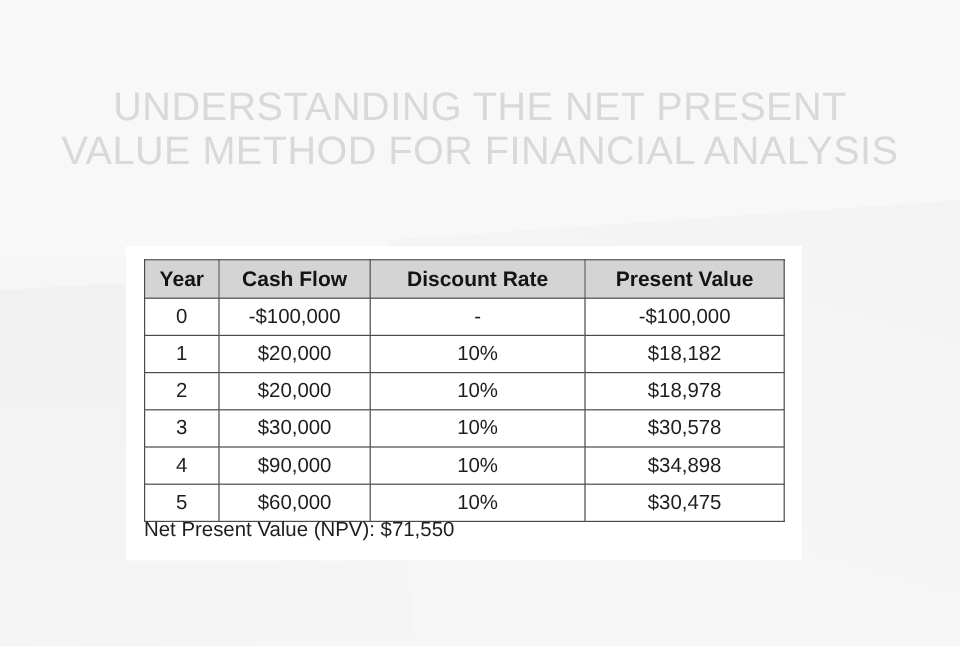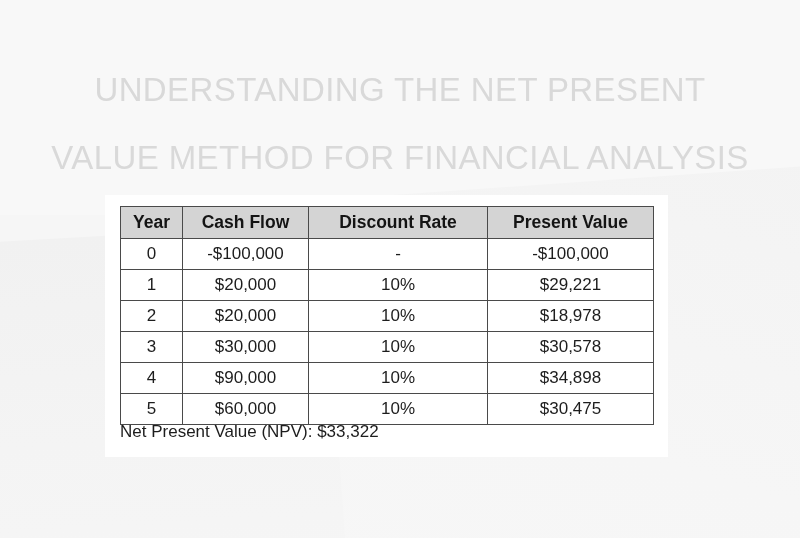--- a/index.html
+++ b/index.html
@@ -53,38 +53,38 @@
     width: 100%;
     height: 40%;
     background: #f8f8f8;
     pointer-events: none;
   }
 
   
   #title {
     position: absolute;
     left: 0;
-    top: 56px;
+    top: 70px;
     width: 800px;
     text-align: center;
     color: #d9d9d9;
     font-size: 33px;
-    line-height: 68px;
+    line-height: 37px;
     letter-spacing: 0.4px;
     font-weight: 400;
     text-transform: uppercase;
     white-space: pre-line;
     pointer-events: none;
   }
 
   
   #card {
     position: absolute;
     left: 105px;
-    top: 195px;
+    top: 205px;
     width: 563px;
     height: 262px;
     background: #ffffff;
     box-shadow: 0 0 0 0 rgba(0,0,0,0);
   }
 
   
   #npv-table {
     position: absolute;
     left: 15px;
@@ -164,21 +164,21 @@
         <tr>
           <td>0</td>
           <td>-$100,000</td>
           <td>-</td>
           <td>-$100,000</td>
         </tr>
         <tr>
           <td>1</td>
           <td>$20,000</td>
           <td>10%</td>
-          <td>$29,221</td>
+          <td>$18,182</td>
         </tr>
         <tr>
           <td>2</td>
           <td>$20,000</td>
           <td>10%</td>
           <td>$18,978</td>
         </tr>
         <tr>
           <td>3</td>
           <td>$30,000</td>
@@ -193,16 +193,16 @@
         </tr>
         <tr>
           <td>5</td>
           <td>$60,000</td>
           <td>10%</td>
           <td>$30,475</td>
         </tr>
       </tbody>
     </table>
 
-    <div id="npv-total">Net Present Value (NPV): $33,322</div>
+    <div id="npv-total">Net Present Value (NPV): $71,550</div>
 
   </div>
 </div>
 
 </body></html>

